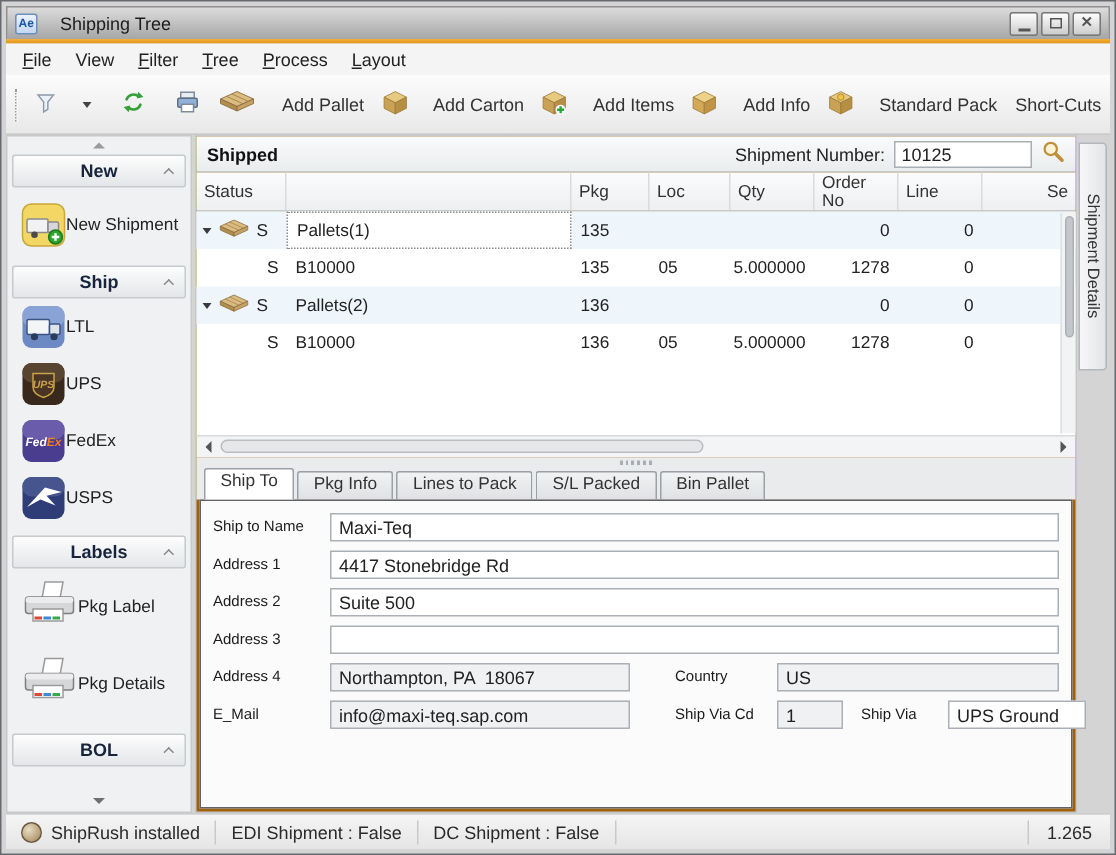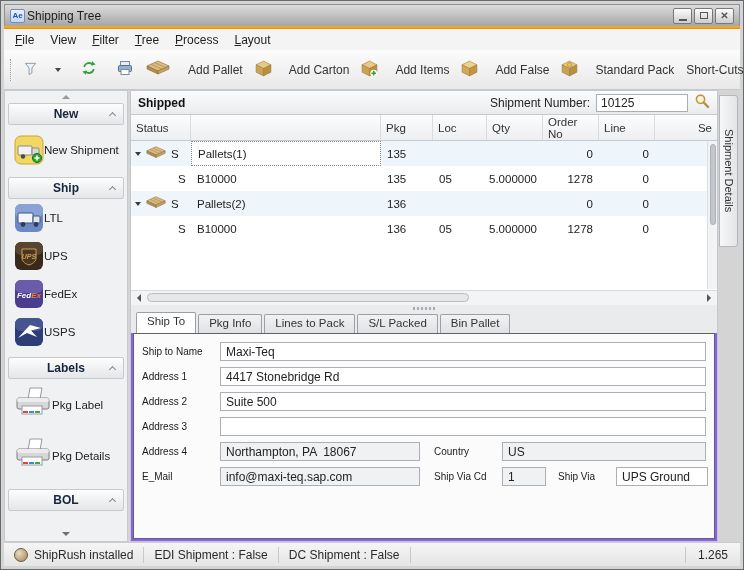--- a/index.html
+++ b/index.html
@@ -15,21 +15,21 @@
     border:1px solid #666a6e;
     background:#d4d4d4;
     padding:3px;
     display:flex; flex-direction:column;
   }
   
   .titlebar {
     height:22px; flex:none;
     background:linear-gradient(#dcdcdc,#a6a6a6);
     border:1px solid #909090; border-bottom:none;
-    display:flex; align-items:center; padding:0 5px; gap:2px;justify-content:center;
+    display:flex; align-items:center; padding:0 5px; gap:15px;justify-content:center;
   }
   .app-icon {
     width:15px; height:14px; border-radius:2px;
     background:linear-gradient(#eaf2fd,#c3d8f3);
     border:1px solid #6d8fc0;
     color:#1e56a8; font-size:8px; font-weight:bold;
     display:flex; align-items:center; justify-content:center;
   }
   .title-text { font-size:12px; color:#1c1c1c; }
   .win-buttons { margin-left:auto; display:flex; }
@@ -92,21 +92,21 @@
     transform:rotate(45deg);
   }
   .side-item { display:flex; align-items:center; gap:0; padding:4px 2px 4px 9px; flex:none; }
   .side-label { font-size:11.5px; color:#222; }
   .brand-icon { width:30px; height:30px; flex:none; }
   .sb-bottom-arrow { position:absolute; bottom:1px; left:0; right:0; display:flex; justify-content:center; }
   
   .main-wrap { flex:1; min-width:0; display:flex; flex-direction:column; padding-left:2px; }
   .main {
     flex:1; min-height:0; display:flex; flex-direction:column;
-    background:#8b5cf6; border:1px solid #c4c8cc;
+    background:#a16207; border:1px solid #c4c8cc;
   }
   .panel-header {
     height:24px; flex:none; display:flex; align-items:center; padding:0 7px; gap:6px;
     background:linear-gradient(#fafbfc,#e9ecee); border-bottom:1px solid #c6cacd;
   }
   .panel-title { font-weight:bold; color:#111; }
   .sn-label { margin-left:auto; color:#222; }
   .sn-input {
     width:92px; height:18px; border:1px solid #a9aeb4; background:#fff;
     font-family:inherit; font-size:12px; padding:1px 4px; color:#222;
@@ -154,21 +154,21 @@
     border:1px solid #9aa0a6; border-bottom:none; border-radius:2px 2px 0 0;
     background:linear-gradient(#f1f2f3,#dfe1e4); height:19px;
   }
   .tab.active { background:#fff; font-weight:normal; height:21px; position:relative; z-index:2; }
   .form-panel {
     flex:1; margin:0 2px 2px; border:1px solid #5f6368; background:#fbfbfb;
     padding:7px 8px; display:flex; flex-direction:column; gap:4px; min-height:0;
   }
   .frow { display:flex; align-items:center; height:21px; flex:none; }
   .flabel { width:78px; flex:none; font-size:10px; color:#1b1b1b; }
-  .flabel.mid { width:68px; margin-left:14px; }
+  .flabel.mid { width:68px; margin-left:30px; }
   .flabel.mid2 { width:58px; margin-left:12px; }
   .ffield {
     height:19px; border:1px solid #aab0b6; background:#fff; color:#222;
     font-family:inherit; font-size:12px; padding:1px 5px;
   }
   .ffield.gray { background:#f0f1f2; }
   .w-flex { flex:1; min-width:0; }
   .w-200 { width:200px; flex:none; }
   .w-44  { width:44px; flex:none; }
   .w-92  { width:92px; flex:none; }
@@ -294,21 +294,21 @@
       <span>Add Items</span>
     </div>
     <div class="tb-btn">
       <span>
         <svg width="17" height="17" viewBox="0 0 16 16">
           <polygon points="8,1 15,4.5 8,8 1,4.5" fill="#efd28a" stroke="#9a7a3a" stroke-width="0.5"></polygon>
           <polygon points="1,4.5 8,8 8,15 1,11.5" fill="#d3a958" stroke="#9a7a3a" stroke-width="0.5"></polygon>
           <polygon points="15,4.5 8,8 8,15 15,11.5" fill="#c29546" stroke="#9a7a3a" stroke-width="0.5"></polygon>
         </svg>
       </span>
-      <span>Add False</span>
+      <span>Add Info</span>
     </div>
     <div class="tb-btn">
       <span>
         <svg width="17" height="17" viewBox="0 0 16 16">
           <polygon points="8,1 15,4.5 8,8 1,4.5" fill="#e7c980" stroke="#9a7a3a" stroke-width="0.5"></polygon>
           <polygon points="1,4.5 8,8 8,15 1,11.5" fill="#c9a255" stroke="#9a7a3a" stroke-width="0.5"></polygon>
           <polygon points="15,4.5 8,8 8,15 15,11.5" fill="#b78f43" stroke="#9a7a3a" stroke-width="0.5"></polygon>
           <circle cx="8" cy="4.5" r="2" fill="#f2c53f" stroke="#9a7a3a" stroke-width="0.5"></circle>
         </svg>
       </span>

